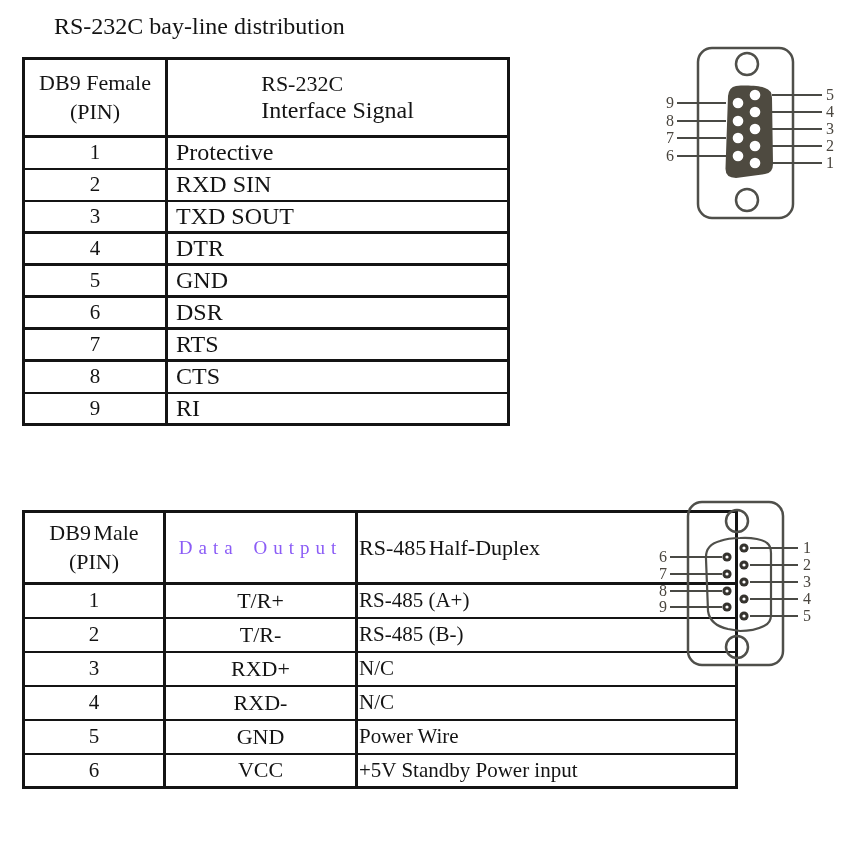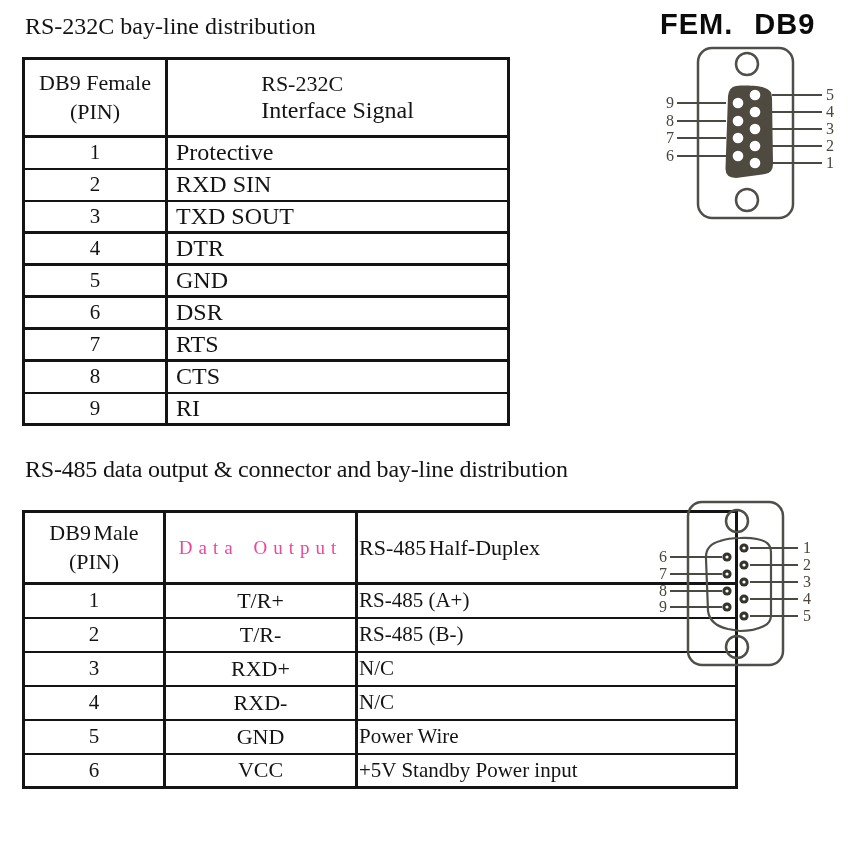--- a/index.html
+++ b/index.html
@@ -1,19 +1,19 @@
 <!DOCTYPE html>
 <html><head>
 <meta charset="utf-8">
 <style>
   html,body{margin:0;padding:0;background:#fff;}
   .page{position:relative;width:850px;height:852px;background:#ffffff;overflow:hidden;
         font-family:"Liberation Serif","DejaVu Serif",serif;color:#141414;}
 
-  .sec-title{position:absolute;font-size:24px;color:#141414;white-space:nowrap;}
+  .sec-title{position:absolute;font-size:24px;color:#141414;white-space:nowrap;margin-left:29px;}
   .t1{left:25px;top:13px;}
   .t2{left:25px;top:456px;letter-spacing:-0.2px;}
 
   .conn-title{position:absolute;font-family:"Liberation Sans","DejaVu Sans",sans-serif;
               font-weight:bold;color:#0b0b0b;white-space:nowrap;}
   .fem-t{left:660px;top:8px;font-size:29px;word-spacing:12px;letter-spacing:1px;}
   .male-t{left:655px;top:455px;font-size:28px;word-spacing:10px;letter-spacing:0.5px;}
 
   table.tbl{position:absolute;border-collapse:collapse;table-layout:fixed;background:#fff;}
   table.tbl td{border:2px solid #141414;vertical-align:middle;overflow:hidden;}
@@ -33,38 +33,37 @@
   .tbl1 tbody tr.thick td{border-top:3px solid #141414;}
 
   
   .tbl2{left:22px;top:510px;width:716px;border:3px solid #141414;}
   .tbl2 thead tr{height:72px;}
   .tbl2 tbody tr{height:34px;}
   .tbl2 .c1{width:136px;text-align:center;border-right:3px solid #141414;}
   .tbl2 .c2{width:187px;text-align:center;border-right:3px solid #141414;}
   .tbl2 thead td{border-bottom:3px solid #141414;}
   .tbl2 .hdr1{font-size:22px;line-height:1.3;word-spacing:-3px;}
-  .tbl2 .hdr2{font-size:19px;letter-spacing:6px;word-spacing:4px;color:#ec4899;}
+  .tbl2 .hdr2{font-size:19px;letter-spacing:6px;word-spacing:4px;color:#8b5cf6;}
   .tbl2 .hdr3{font-size:22px;word-spacing:-3px;text-align:left;}
   .tbl2 .pin{font-size:21px;}
   .tbl2 .out{font-size:22px;}
   .tbl2 .dup{font-size:21px;}
 
   .dia{position:absolute;}
   .fem-svg{left:630px;top:42px;}
   .male-svg{left:640px;top:495px;}
   .dia text{font-family:"Liberation Serif","DejaVu Serif",serif;font-size:16px;fill:#4a463f;}
 </style>
 </head>
 <body>
 
 <div class="page">
 
   <div class="sec-title t1">RS-232C bay-line distribution</div>
-  <div class="conn-title fem-t">FEM. DB9</div>
 
   <table class="tbl tbl1">
     <thead>
       <tr>
         <td class="c1 hdr1">
           <div>DB9 Female</div>
           <div>(PIN)</div>
         </td>
         <td>
           <div class="hdr-block">
@@ -149,21 +148,20 @@
       <text x="44" y="101" text-anchor="end">7</text>
       <text x="44" y="119" text-anchor="end">6</text>
       <text x="196" y="58">5</text>
       <text x="196" y="75">4</text>
       <text x="196" y="92">3</text>
       <text x="196" y="109">2</text>
       <text x="196" y="126">1</text>
     </g>
   </svg>
 
-  <div class="sec-title t2">RS-485 data output &amp; connector and bay-line distribution</div>
 
   <table class="tbl tbl2">
     <thead>
       <tr>
         <td class="c1 hdr1">
           <div>DB9 Male</div>
           <div>(PIN)</div>
         </td>
         <td class="c2 hdr2">Data Output</td>
         <td class="hdr3">RS-485 Half-Duplex</td>

